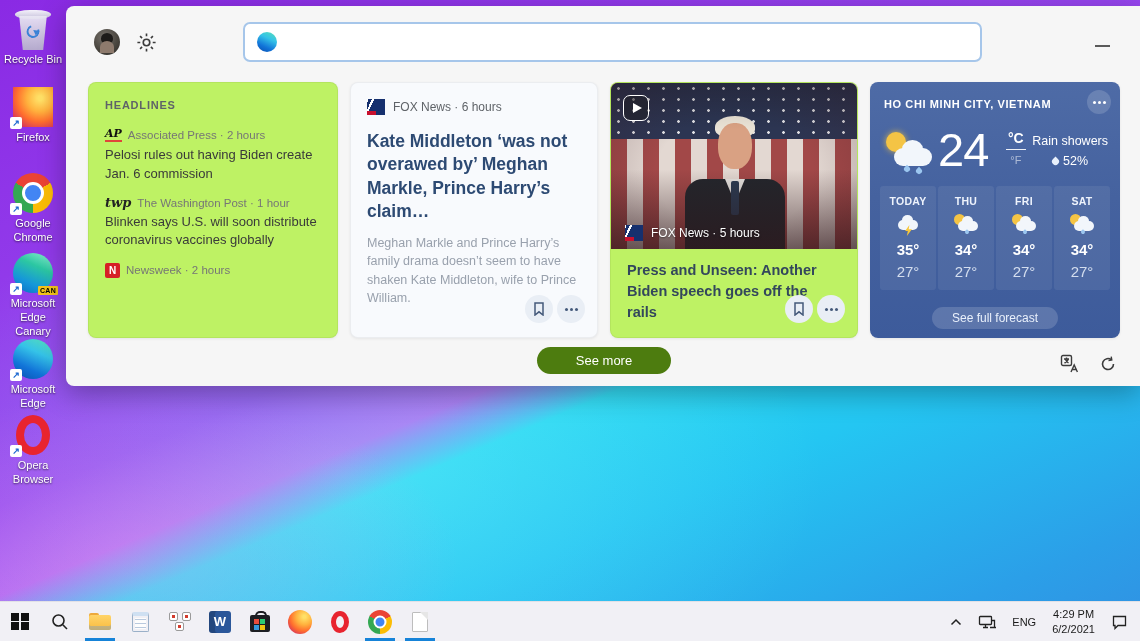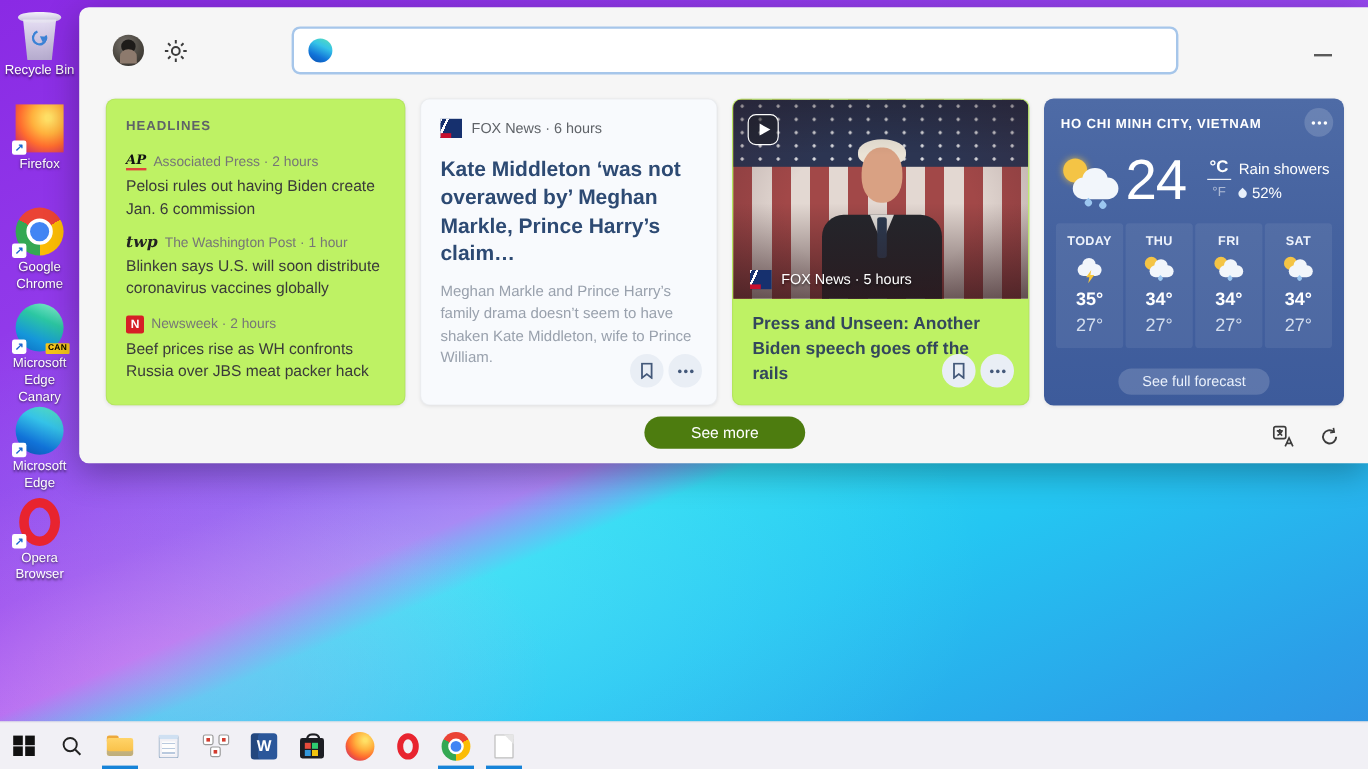--- a/index.html
+++ b/index.html
@@ -95,21 +95,21 @@
   .bigw .cloud { left:10px; bottom:6px; width:38px; height:18px; }
   .drop { position:absolute; background:#9cc7f0; border-radius:0 50% 50% 50%; transform:rotate(45deg); }
   .bigw .d1 { left:20px; bottom:0; width:6px; height:6px; }
   .bigw .d2 { left:32px; bottom:-2px; width:6px; height:6px; }
   .w-temp { position:absolute; left:54px; top:-6px; font-size:47px; font-weight:300; letter-spacing:-1px; }
   .w-units { position:absolute; left:122px; top:2px; text-align:center; }
   .w-unit-c { font-size:14px; font-weight:600; padding:0 2px 3px; border-bottom:1.5px solid rgba(255,255,255,.9); cursor:pointer; }
   .w-unit-f { font-size:11px; color:rgba(255,255,255,.55); margin-top:4px; cursor:pointer; }
   .w-right { position:absolute; right:0; top:6px; text-align:right; }
   .w-cond { font-size:12.5px; }
-  .w-precip { margin-top:6px; font-size:12.5px; display:flex; align-items:center; justify-content:flex-start; gap:4px; }
+  .w-precip { margin-top:6px; font-size:12.5px; display:flex; align-items:center; justify-content:center; gap:4px; }
   .w-precip .drop { position:static; width:7px; height:7px; background:#e8f0fb; display:inline-block; }
   .w-grid { position:absolute; left:10px; right:10px; top:104px; display:grid; grid-template-columns:repeat(4,1fr); gap:2px; }
   .w-col { background:rgba(255,255,255,.07); border-radius:3px; padding:9px 0 10px; display:flex; flex-direction:column; align-items:center; gap:7px; }
   .w-day { font-size:10.5px; font-weight:bold; letter-spacing:.3px; color:#eef3fc; }
   .sw { position:relative; width:26px; height:20px; }
   .sw .sun { left:1px; top:0; width:11px; height:11px; }
   .sw .cloud { left:5px; bottom:3px; width:20px; height:10px; }
   .sw .d1 { left:12px; bottom:0; width:4px; height:4px; }
   .sw .bolt { position:absolute; left:9px; bottom:-2px; width:9px; height:11px; background:#f7c73c; clip-path:polygon(60% 0, 12% 55%, 42% 55%, 32% 100%, 88% 38%, 52% 38%); }
   .w-hi { font-size:15px; font-weight:600; }
@@ -239,21 +239,20 @@
             <span class="src">The Washington Post · 1 hour</span>
           </div>
           <div class="hl-head">Blinken says U.S. will soon distribute coronavirus vaccines globally</div>
         </div>
 
         <div class="hl-item">
           <div class="hl-meta">
             <span class="logo-nw">N</span>
             <span class="src">Newsweek · 2 hours</span>
           </div>
-          <div class="hl-head">Beef prices rise as WH confronts Russia over JBS meat packer hack</div>
         </div>
       </div>
 
       <div class="card card-article">
         <div class="art-meta">
           <span class="fox-logo"></span>
           <span class="src">FOX News · 6 hours</span>
         </div>
         <div class="art-head">Kate Middleton ‘was not overawed by’ Meghan Markle, Prince Harry’s claim…</div>
         <div class="art-sum">Meghan Markle and Prince Harry’s family drama doesn’t seem to have shaken Kate Middleton, wife to Prince William.</div>
@@ -432,14 +431,39 @@
     <div class="tslot">
         <span class="opsm"></span>
       </div>
     <div class="tslot active">
         <span class="chsm"></span>
       </div>
     <div class="tslot active">
         <span class="docicon"></span>
       </div>
 
+    <div class="tray">
+      <div class="titem">
+        <svg width="12" height="8" viewBox="0 0 12 8" fill="none" stroke="#222" stroke-width="1.5">
+            <path d="M1.5 6.5L6 2l4.5 4.5"></path>
+          </svg>
+      </div>
+      <div class="titem">
+        <svg width="18" height="16" viewBox="0 0 18 16" fill="none" stroke="#222" stroke-width="1.3">
+          <rect x="1.5" y="2.5" width="12" height="8" rx="0.8"></rect>
+            <path d="M5 13.5h5 M7.5 10.5v3 M13.5 6.5h3v7 M12 13.5h6"></path>
+        </svg>
+      </div>
+      <div class="titem lang">ENG</div>
+      <div class="titem">
+        <div class="clock">
+          <div>4:29 PM</div>
+          <div>6/2/2021</div>
+        </div>
+      </div>
+      <div class="titem">
+        <svg width="17" height="16" viewBox="0 0 17 16" fill="none" stroke="#222" stroke-width="1.3">
+          <path d="M2.5 2.5h12v9h-7.5l-3 3v-3h-1.5z"></path>
+        </svg>
+      </div>
+    </div>
   </div>
 </div>
 
 </body></html>

